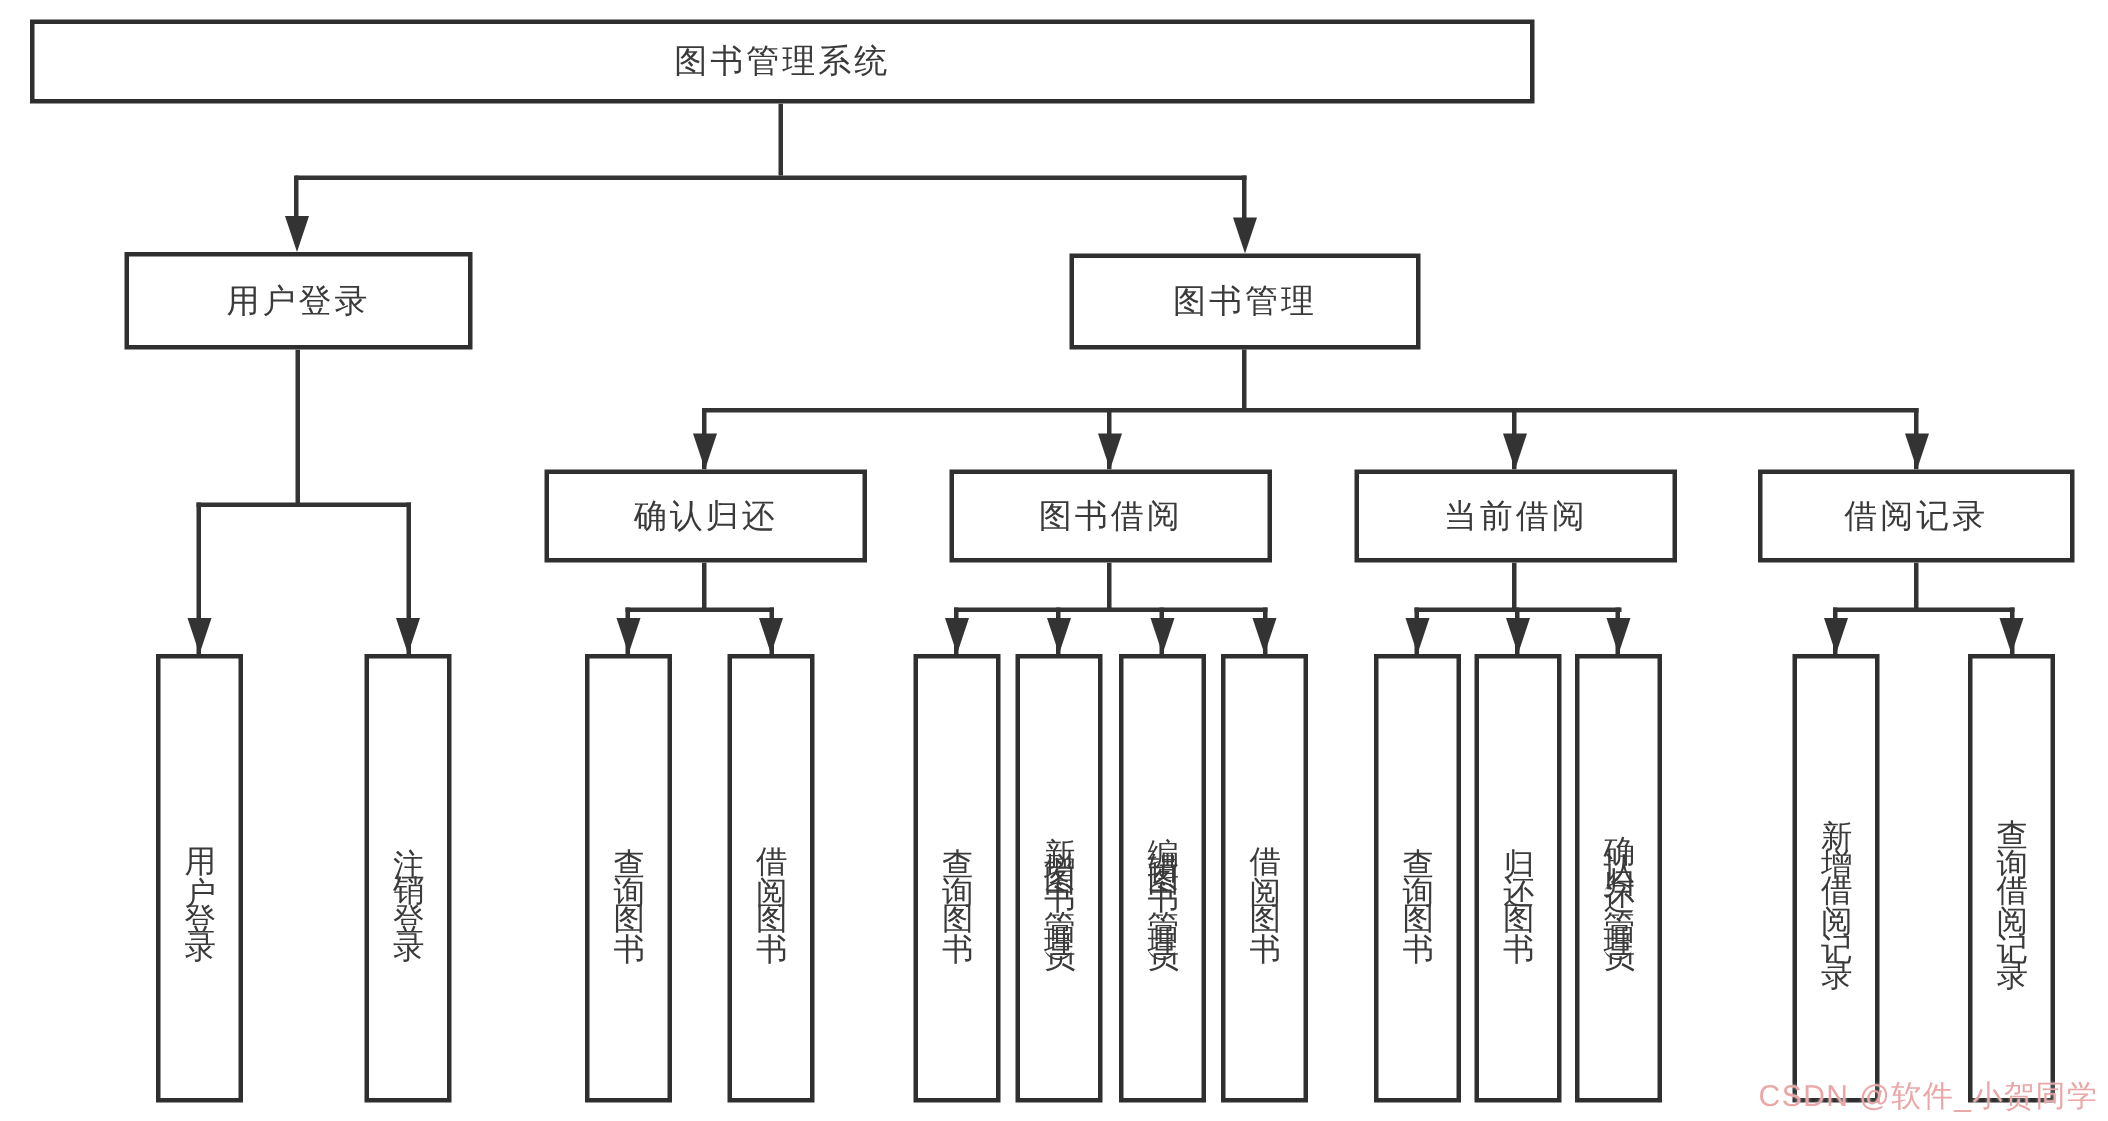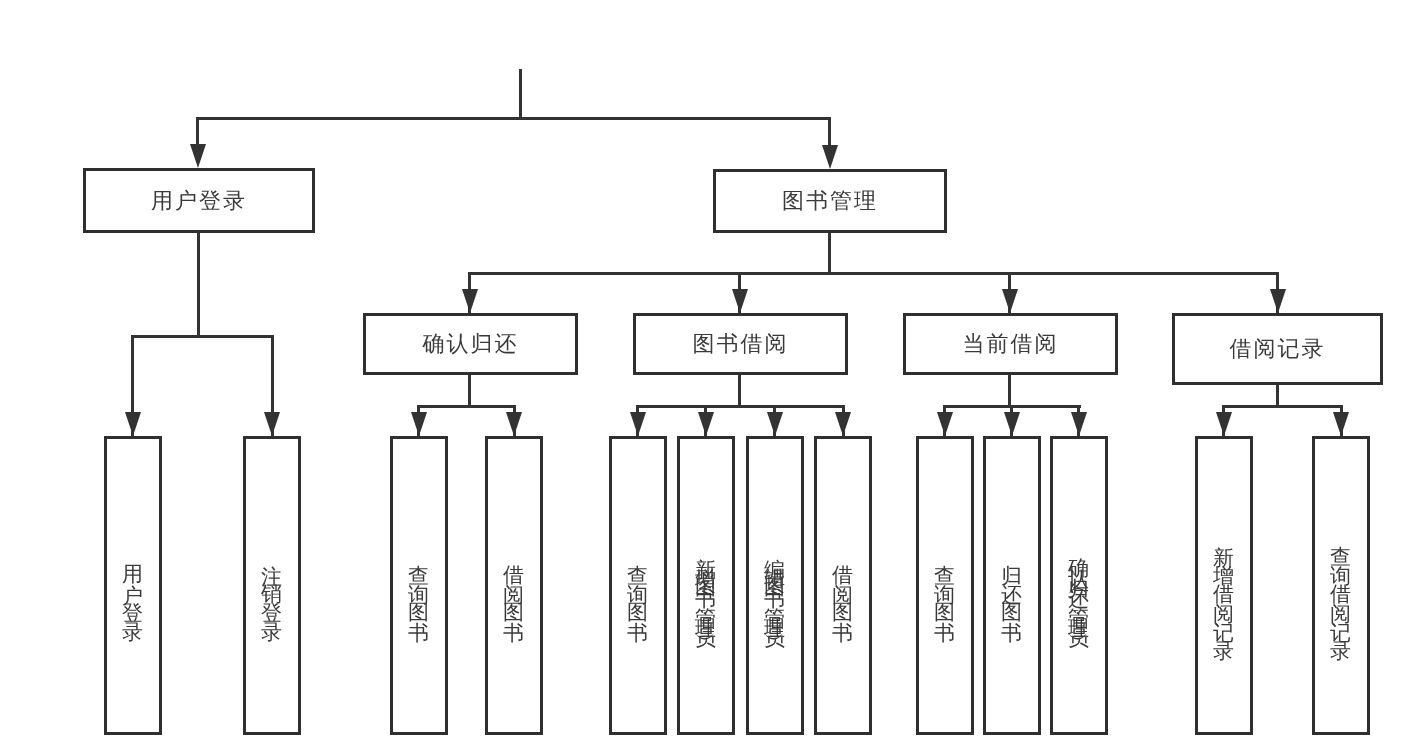--- a/index.html
+++ b/index.html
@@ -54,28 +54,29 @@
     letter-spacing:1px;
     z-index:6;
     text-shadow:0 0 2px rgba(255,255,255,0.7);
   }
 </style>
 </head>
 <body>
 
 <div id="canvas">
 
+  <div class="node" style="left:20px;top:13px;width:1003px;height:56px;">图书管理系统</div>
 
   <div class="node" style="left:83px;top:168px;width:232px;height:65px;">用户登录</div>
   <div class="node" style="left:713px;top:169px;width:234px;height:64px;">图书管理</div>
 
   <div class="node" style="left:363px;top:313px;width:215px;height:62px;">确认归还</div>
   <div class="node" style="left:903px;top:313px;width:215px;height:62px;">当前借阅</div>
   <div class="node" style="left:633px;top:313px;width:215px;height:62px;">图书借阅</div>
-  <div class="node" style="left:1172px;top:313px;width:211px;height:72px;">借阅记录</div>
+  <div class="node" style="left:1172px;top:313px;width:211px;height:62px;">借阅记录</div>
 
   <div class="node vnode" style="left:104px;top:436px;width:58px;height:299px;">用户登录</div>
   <div class="node vnode" style="left:243px;top:436px;width:58px;height:299px;">注销登录</div>
 
   <div class="node vnode" style="left:390px;top:436px;width:58px;height:299px;">查询图书</div>
   <div class="node vnode" style="left:485px;top:436px;width:58px;height:299px;">借阅图书</div>
 
   <div class="node vnode" style="left:609px;top:436px;width:58px;height:299px;">查询图书</div>
   <div class="node vnode sp-sm" style="left:677px;top:436px;width:58px;height:299px;">新增图书（管理员）</div>
   <div class="node vnode sp-sm" style="left:746px;top:436px;width:58px;height:299px;">编辑图书（管理员）</div>
@@ -142,14 +143,15 @@
   <div class="line" style="left:1010px;top:405px;width:3px;height:31px;"></div>
   <div class="arr" style="left:1004px;top:412px;"></div>
   <div class="line" style="left:1077px;top:405px;width:3px;height:31px;"></div>
   <div class="arr" style="left:1071px;top:412px;"></div>
 
   <div class="line" style="left:1222px;top:405px;width:3px;height:31px;"></div>
   <div class="arr" style="left:1216px;top:412px;"></div>
   <div class="line" style="left:1340px;top:405px;width:3px;height:31px;"></div>
   <div class="arr" style="left:1333px;top:412px;"></div>
 
+  <div id="watermark">CSDN @软件_小贺同学</div>
 
 </div>
 
 </body></html>

